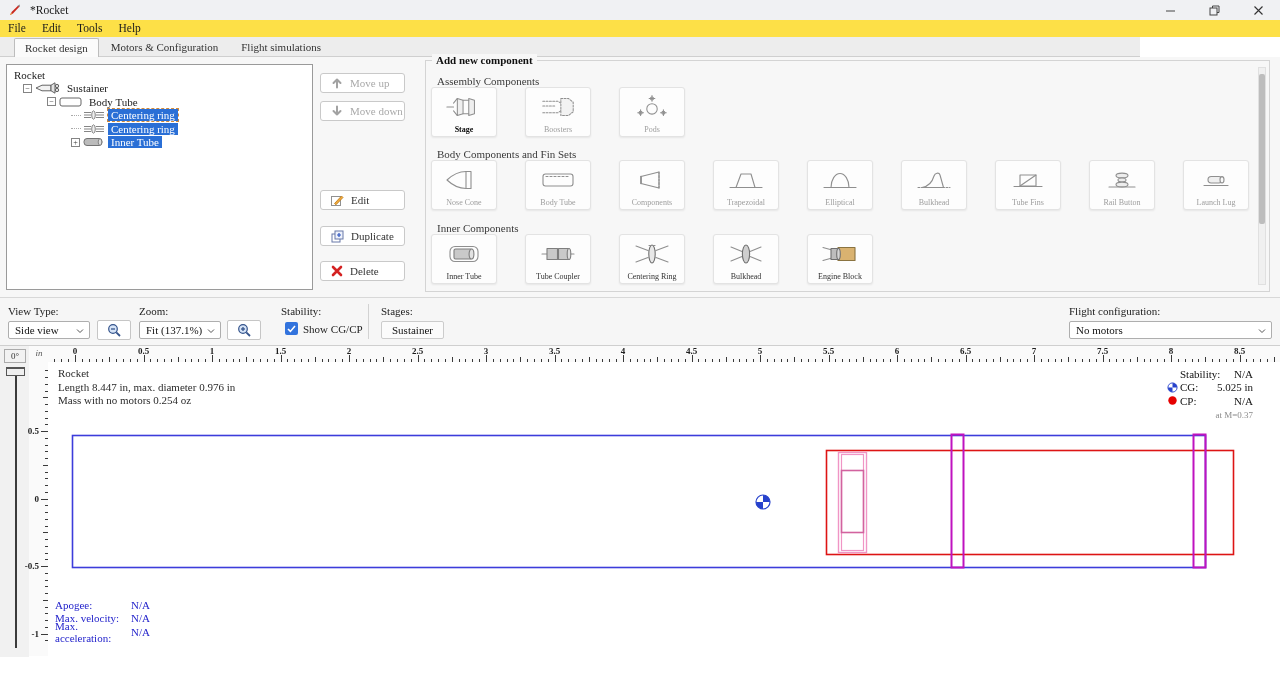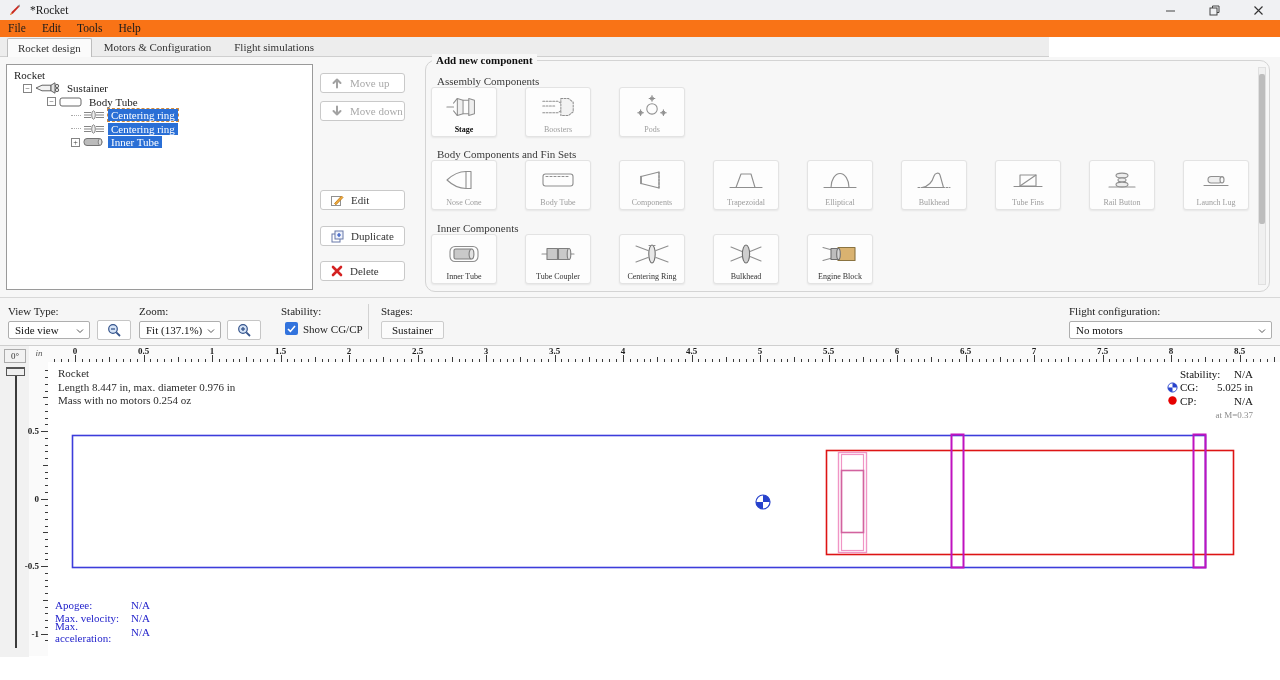--- a/index.html
+++ b/index.html
@@ -9,27 +9,27 @@
 
   
   .titlebar { position:absolute; left:0; top:0; width:1280px; height:20px; background:#f0f1f3;
               display:flex; align-items:center; }
   .titlebar .app-icon { margin-left:8px; width:14px; height:14px; }
   .titlebar .title { margin-left:8px; font-size:11.5px; color:#1b1b1b; }
   .win-controls { position:absolute; right:0; top:0; height:20px; display:flex; }
   .win-btn { width:44px; height:20px; display:flex; align-items:center; justify-content:center; color:#444; }
 
   
-  .menubar { position:absolute; left:0; top:20px; width:1280px; height:17px; background:#f97316;
+  .menubar { position:absolute; left:0; top:20px; width:1280px; height:17px; background:#fde047;
              display:flex; align-items:center; }
   .menu-item { padding:0 8px; font-size:11.5px; color:#1b1b1b; height:17px; line-height:17px; }
 
   
-  .tabstrip { position:absolute; left:0; top:37px; width:1049px; height:20px; background:#ededed;
-              border-bottom:1px solid #cfcfcf; display:flex; align-items:flex-end; padding-left:7px; }
+  .tabstrip { position:absolute; left:0; top:37px; width:1140px; height:20px; background:#ededed;
+              border-bottom:1px solid #cfcfcf; display:flex; align-items:flex-end; padding-left:14px; }
   .tab { font-size:11px; color:#333; padding:3px 10px 3px 10px; border:1px solid transparent; border-bottom:none; margin-right:1px; }
   .tab.active { background:#fbfbfb; border-color:#bdbdbd; border-radius:2px 2px 0 0; position:relative; top:1px; }
 
   
   .design-pane { position:absolute; left:0; top:57px; width:1280px; height:240px; background:#f7f7f7; }
   .tree-panel { position:absolute; left:6px; top:7px; width:307px; height:226px; background:#fff;
                 border:1px solid #9a9a9a; font-size:11px; overflow:hidden; padding-top:3px;}
   .tree-row { position:relative; height:13.5px; display:flex; align-items:center; white-space:nowrap; }
   .tree-expander { width:9px; height:9px; border:1px solid #848484; background:#fff; font-size:8px;
                    line-height:7px; text-align:center; color:#333; margin-right:3px; flex:none;}
@@ -38,21 +38,21 @@
   .tree-label { padding:0 3px; color:#1b1b1b; }
   .tree-label.selected { background:#2a6fd6; color:#fff; }
   .tree-label.focused { outline:1px dashed #d08a3c; }
 
   .action-col { position:absolute; left:320px; top:0; width:86px; height:240px; }
   .action-btn { position:absolute; left:0; width:85px; height:20px; background:#fff; border:1px solid #c9c9c9;
                 border-radius:3px; display:flex; align-items:center; font-size:11px; color:#333; padding-left:10px; gap:7px;}
   .action-btn.disabled { color:#a9a9a9; }
 
   .add-panel { position:absolute; left:425px; top:3px; width:845px; height:232px;
-               border:1px solid #d4d4d4; border-radius:10px; }
+               border:1px solid #d4d4d4; border-radius:0; }
   .add-panel .panel-title { position:absolute; left:6px; top:-7px; background:#f7f7f7; padding:0 4px;
                font-size:11px; font-weight:bold; color:#111; }
   .section-label { position:absolute; left:11px; font-size:11px; color:#3a3a3a; }
   .comp-row { position:absolute; left:0; width:820px; }
   .comp-btn { position:absolute; top:0; width:66px; height:50px; background:#fdfdfd; border:1px solid #e3e3e3;
               border-radius:3px; box-shadow:0 1px 2px rgba(0,0,0,0.07); display:flex; flex-direction:column;
               align-items:center; justify-content:flex-end; padding-bottom:2px; }
   .comp-btn .comp-icon { flex:1; display:flex; align-items:center; justify-content:center; }
   .comp-btn .comp-label { font-size:8px; line-height:9px; text-align:center; color:#333; }
   .comp-btn.disabled .comp-label { color:#9d9d9d; }

